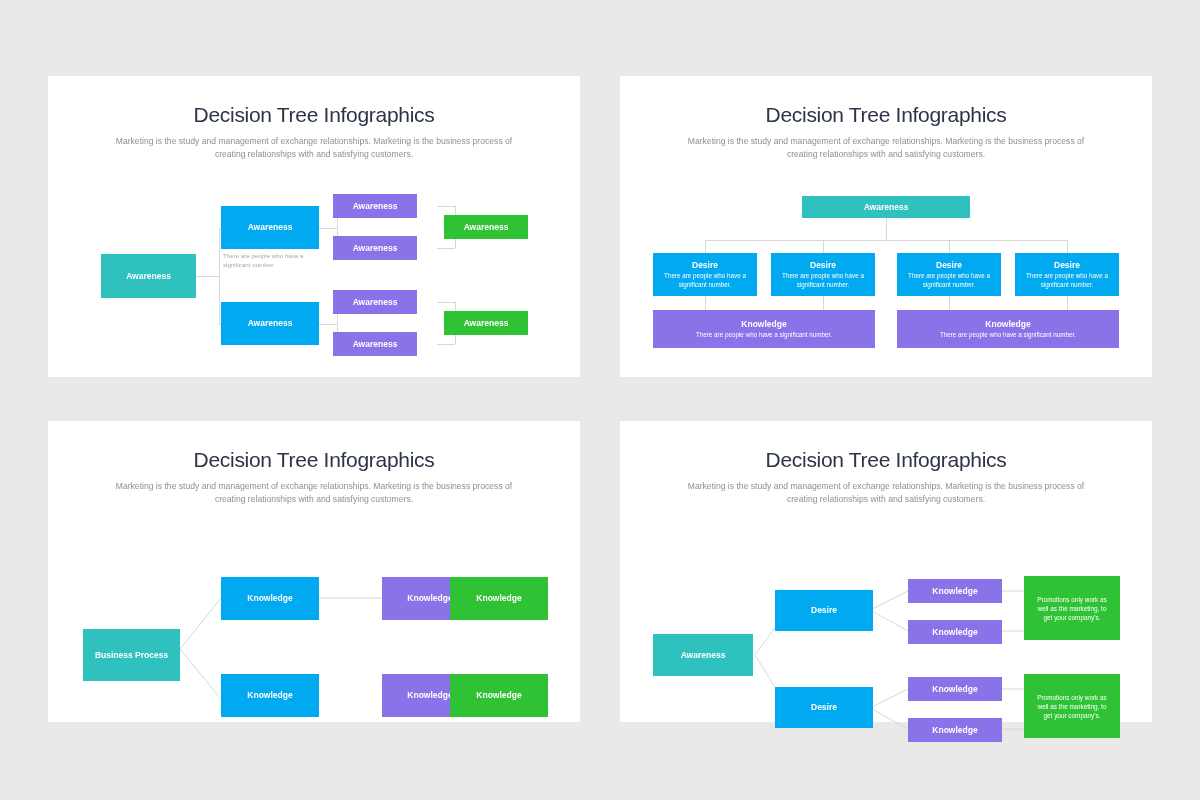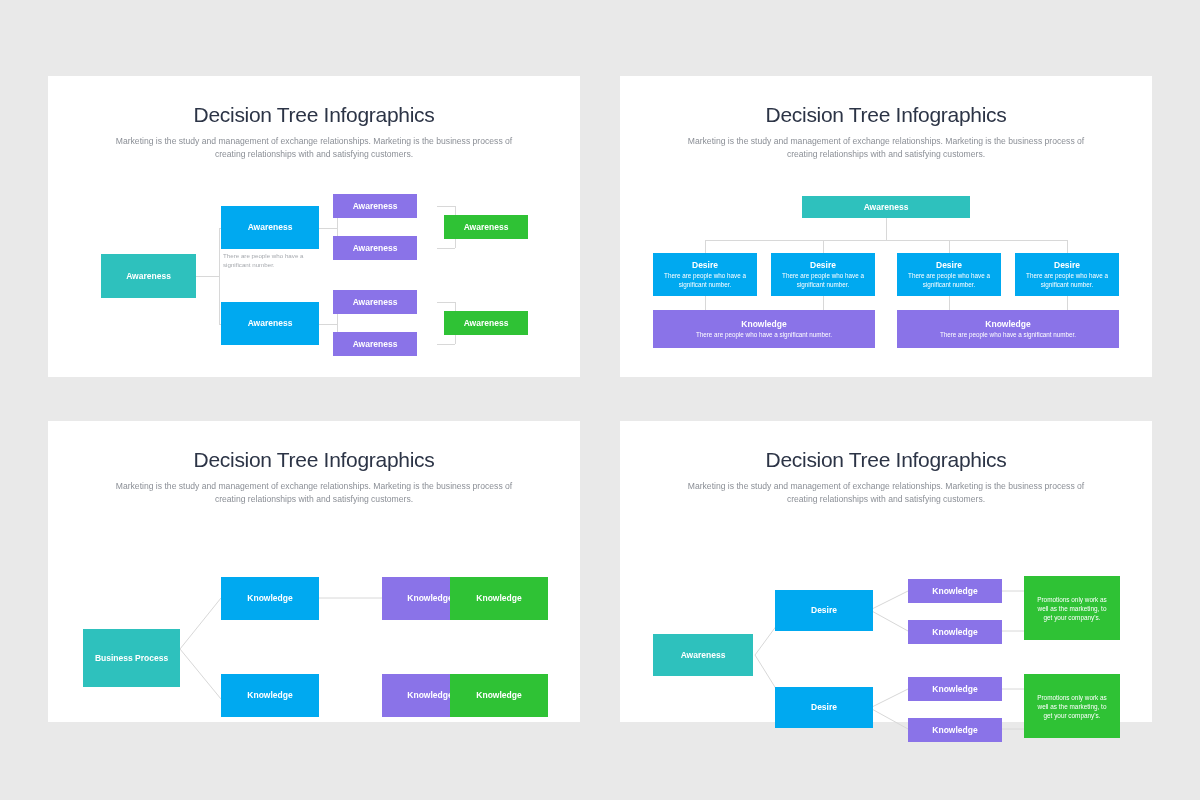--- a/index.html
+++ b/index.html
@@ -216,21 +216,21 @@
     <p class="panel-subtitle">Marketing is the study and management of exchange relationships. Marketing is the business process of creating relationships with and satisfying customers.</p>
 
     <div class="diagram">
       <svg class="diag" style="left:0; top:0;" width="532" height="185">
         <line x1="132" y1="140" x2="173" y2="89"></line>
         <line x1="132" y1="140" x2="173" y2="190"></line>
         <line x1="271" y1="89" x2="334" y2="89"></line>
         <line x1="386" y1="89" x2="450" y2="89"></line>
       </svg>
 
-      <div class="node teal" style="left:35px; top:120px; width:97px; height:58px;">
+      <div class="node teal" style="left:35px; top:120px; width:97px; height:52px;">
         <span class="ttl">Business Process</span>
       </div>
 
       <div class="node blue" style="left:173px; top:68px; width:98px; height:43px;">
         <span class="ttl">Knowledge</span>
       </div>
       <div class="node purple" style="left:334px; top:68px; width:96px; height:43px;">
         <span class="ttl">Knowledge</span>
       </div>
       <div class="node green" style="left:402px; top:68px; width:98px; height:43px;">

